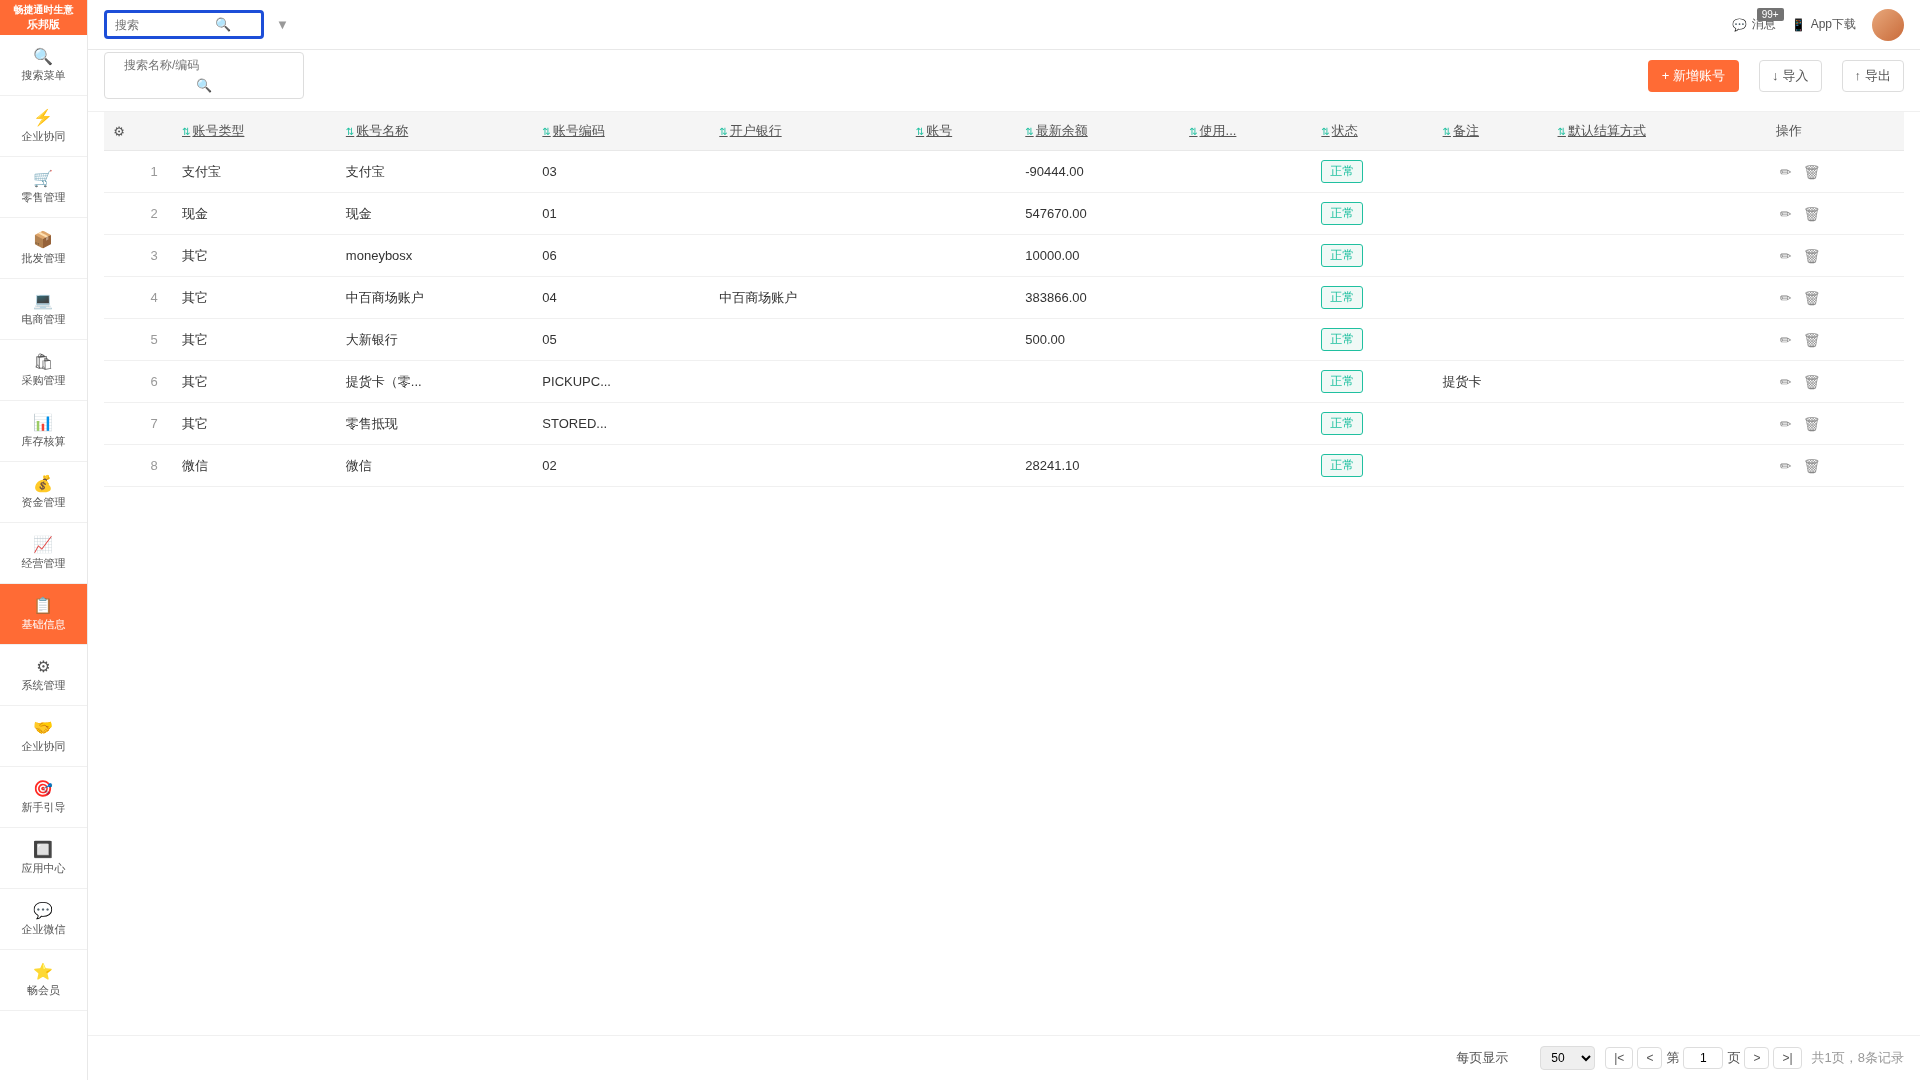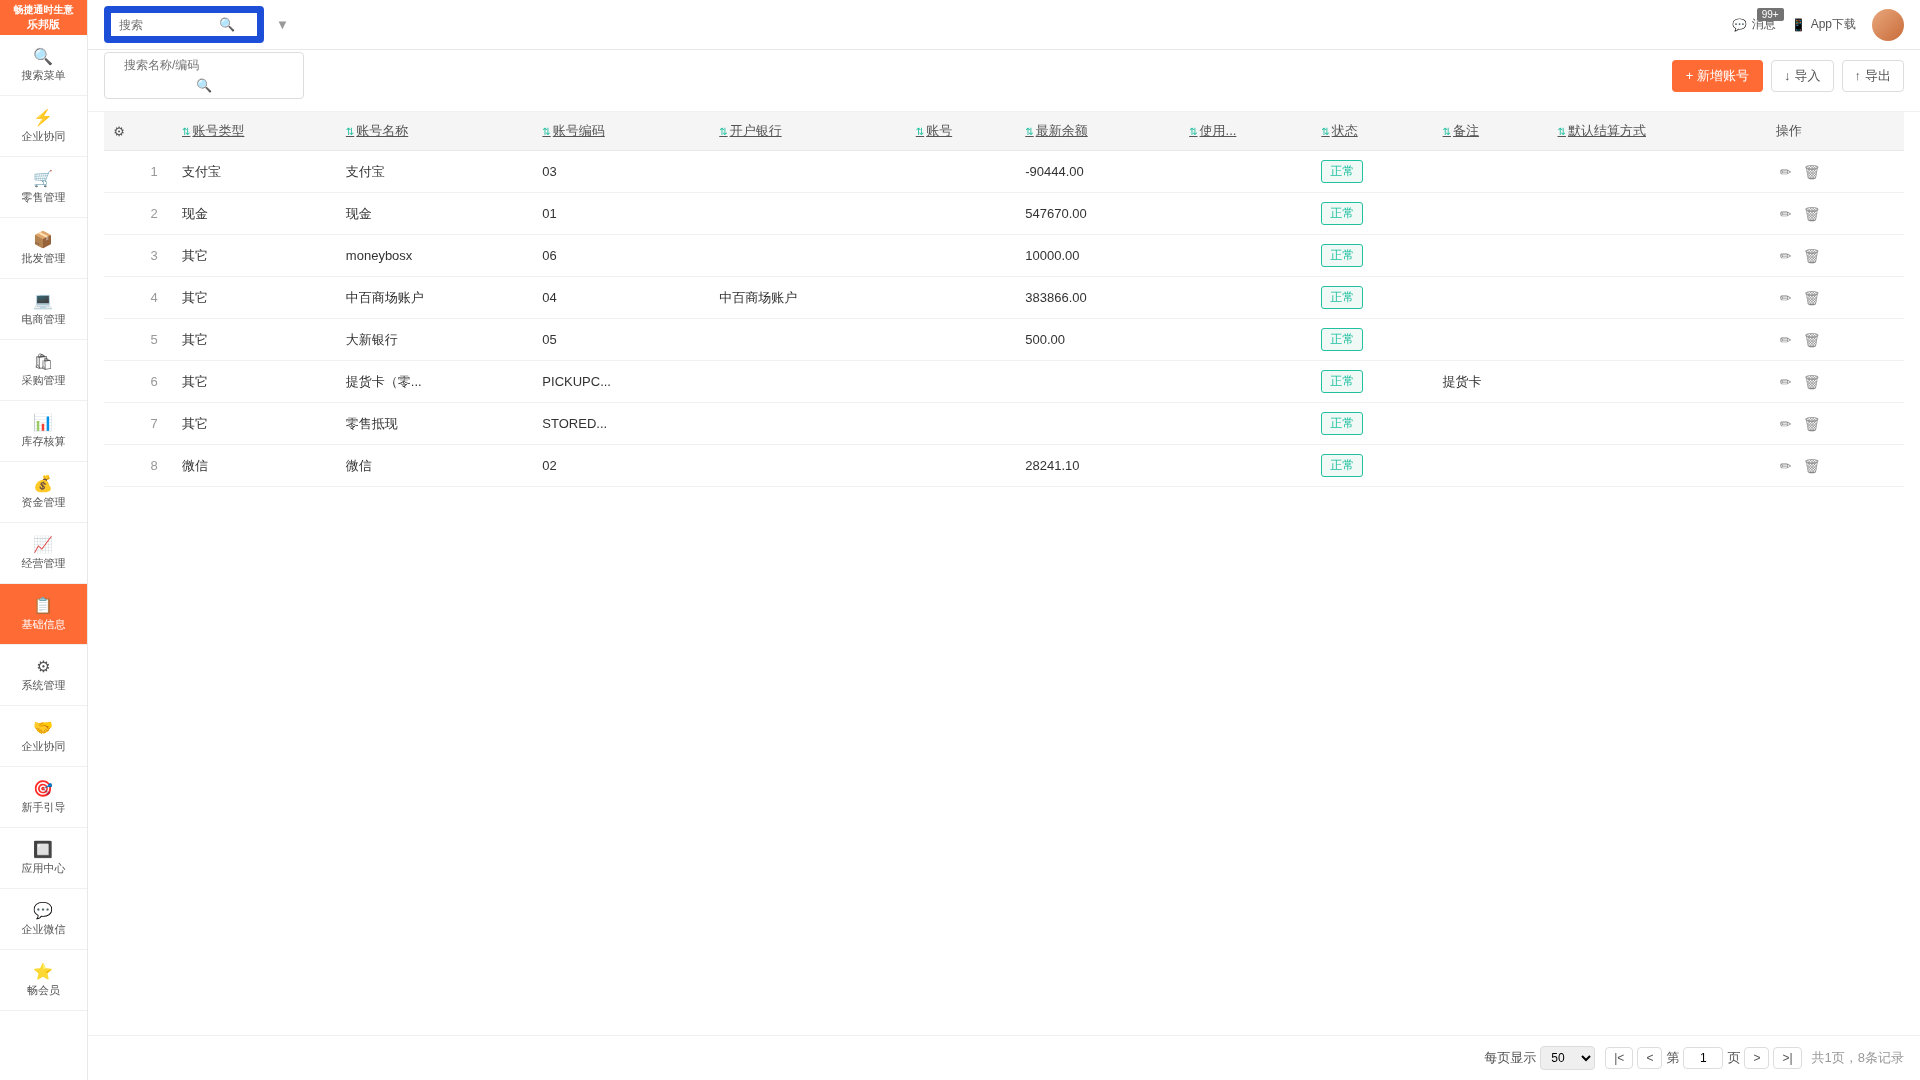--- a/index.html
+++ b/index.html
@@ -48,21 +48,21 @@
       display: flex;
       align-items: center;
       padding: 0 16px;
       z-index: 100;
       justify-content: space-between;
     }
     .top-bar-left { display: flex; align-items: center; gap: 12px; }
     .search-box {
       display: flex;
       align-items: center;
-      border: 7px solid #1d4ed8;
+      border: 3px solid #1d4ed8;
       border-radius: 4px;
       padding: 4px 8px;
       width: 160px;
     }
     .search-box input { border: none; outline: none; font-size: 12px; width: 120px; }
     .top-bar-right { display: flex; align-items: center; gap: 16px; }
     .message-btn {
       display: flex; align-items: center; gap: 4px; color: #555; font-size: 12px; cursor: pointer; position: relative;
     }
     .badge {
@@ -129,21 +129,21 @@
       display: flex;
       align-items: center;
       border: 1px solid #ddd;
       border-radius: 4px;
       padding: 5px 10px;
       width: 200px;
       gap: 6px;
       flex-direction: column;
     }
     .search-input-box input { border: none; outline: none; font-size: 12px; width: 160px; color: #999; }
-    .toolbar-right { display: flex; align-items: center; gap: 8px; }
+    .toolbar-right { display: flex; align-items: center; gap: 20px; }
     .btn-primary {
       background: #ff6b35;
       color: #fff;
       border: none;
       border-radius: 4px;
       padding: 7px 14px;
       font-size: 13px;
       cursor: pointer;
       display: flex;
       align-items: center;
@@ -220,20 +220,21 @@
       display: flex;
       align-items: center;
       gap: 4px;
     }
     .per-page-select select {
       border: 1px solid #ddd;
       border-radius: 4px;
       padding: 3px 6px;
       font-size: 12px;
       outline: none;
+      margin-left: 28px;
     }
     .page-nav { display: flex; align-items: center; gap: 4px; }
     .page-nav button {
       background: #fff;
       border: 1px solid #ddd;
       border-radius: 4px;
       padding: 3px 8px;
       cursor: pointer;
       color: #555;
       font-size: 12px;

